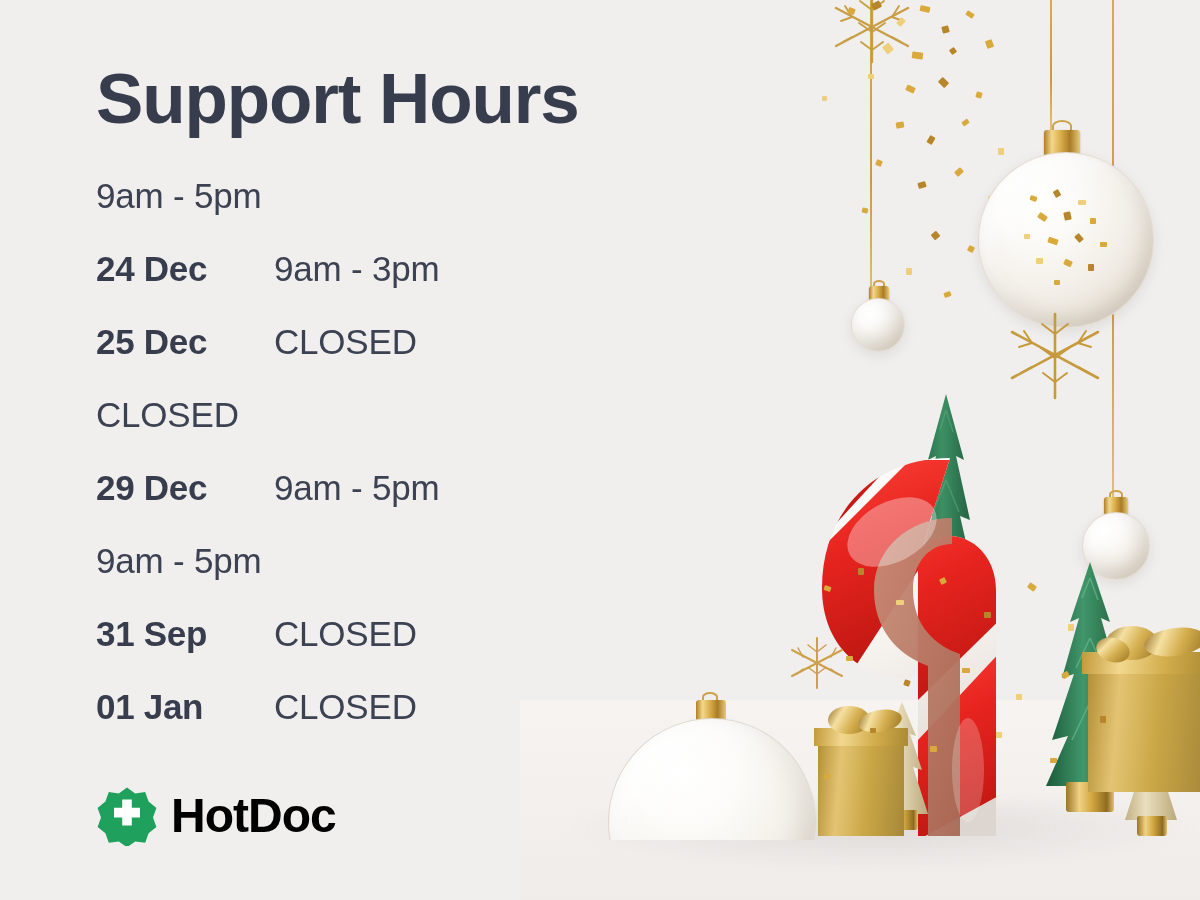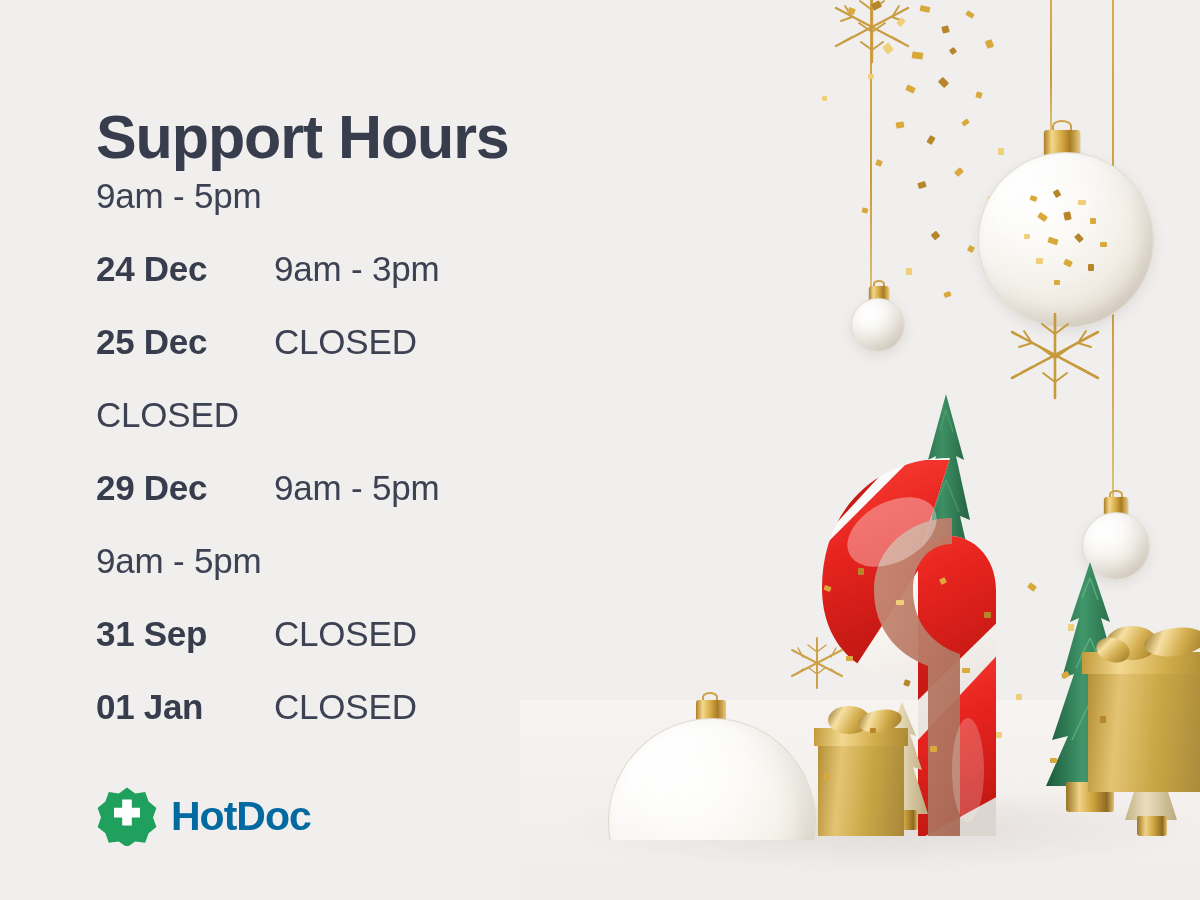--- a/index.html
+++ b/index.html
@@ -20,39 +20,39 @@
   .ground-shadow {
     position:absolute; left:560px; top:800px; width:640px; height:70px;
     background:radial-gradient(ellipse at 50% 40%, rgba(180,170,165,.28), rgba(180,170,165,0) 70%);
     filter:blur(6px);
   }
 
   
   .panel { position:absolute; left:0; top:0; width:600px; height:900px; }
   .title {
     position:absolute; left:96px; top:63px;
-    font-size:61px; font-weight:bold; letter-spacing:-1.1px;
-    color:#373d4d; line-height:1;margin-top:44px;
+    font-size:71px; font-weight:bold; letter-spacing:-1.1px;
+    color:#373d4d; line-height:1;
   }
   .hours-list { position:absolute; left:96px; top:176px; width:440px; }
   .hours-row { display:flex; align-items:baseline; height:73px; }
   .hr-date {
     width:178px; font-size:35px; font-weight:bold; color:#373d4d;
     letter-spacing:-.3px; white-space:nowrap;
   }
   .hr-time {
     font-size:35px; font-weight:400; color:#3c4252;
     letter-spacing:-.2px; white-space:nowrap;
   }
 
   
   .logo { position:absolute; left:97px; top:786px; display:flex; align-items:center; gap:14px; }
   .logo-badge { position:relative; width:60px; height:60px; }
   .logo-badge svg { display:block; width:60px; height:60px; }
-  .logo-word { font-size:41px; font-weight:bold; color:#0369a1; letter-spacing:-1px; line-height:1; }
+  .logo-word { font-size:48px; font-weight:bold; color:#000000; letter-spacing:-1px; line-height:1; }
 
   
   .art { position:absolute; left:560px; top:0; width:640px; height:900px; }
 
   
   .string { position:absolute; width:2px; background:linear-gradient(180deg,#d8ab51,#c99b3e 60%,#e0c07a); }
 
   
   .bauble { position:absolute; }
   .bauble .ball {

